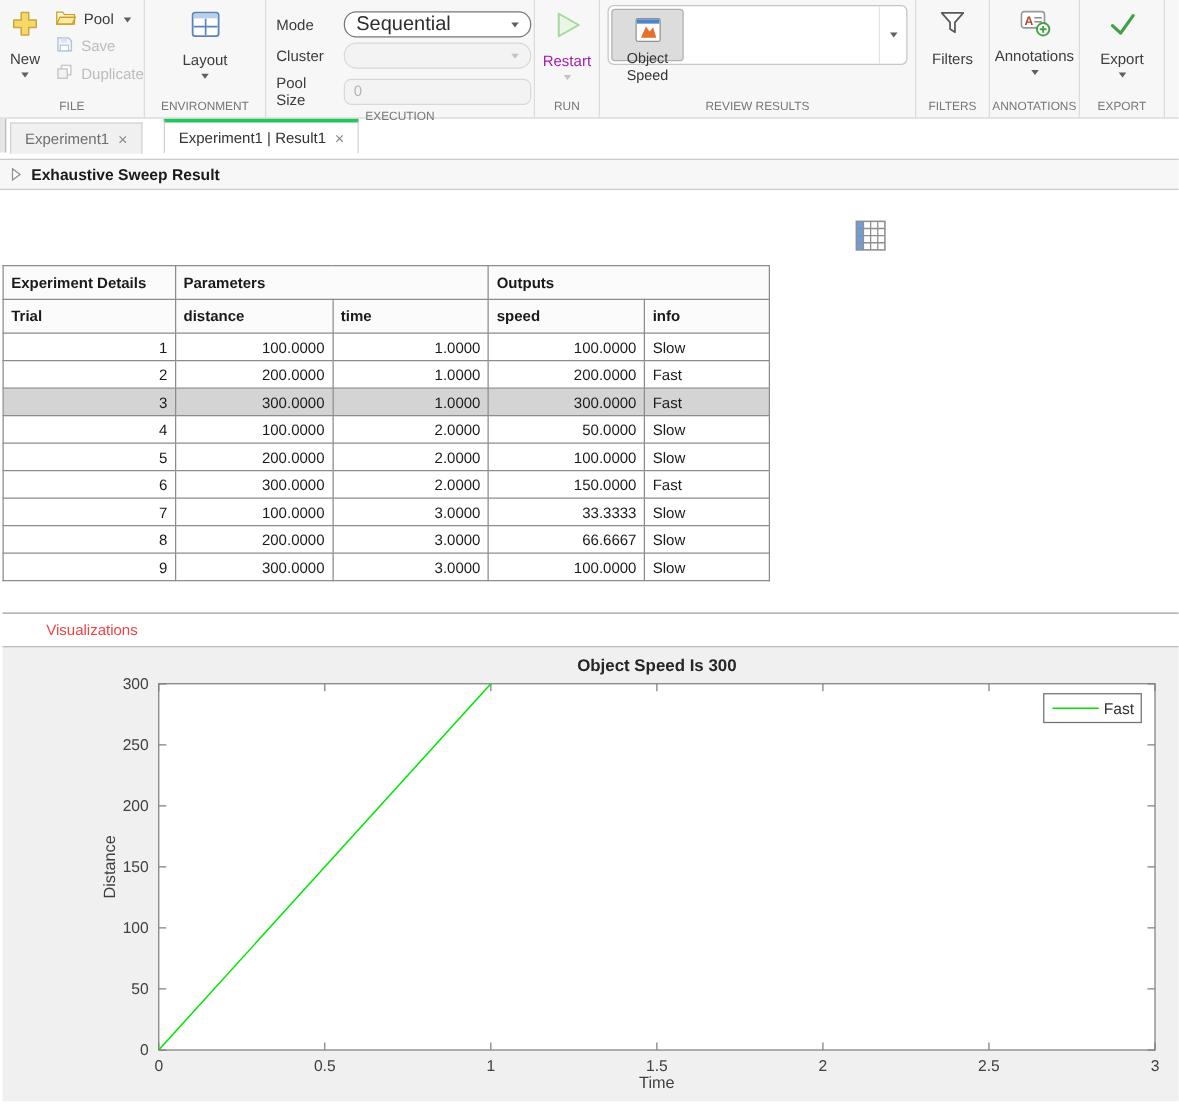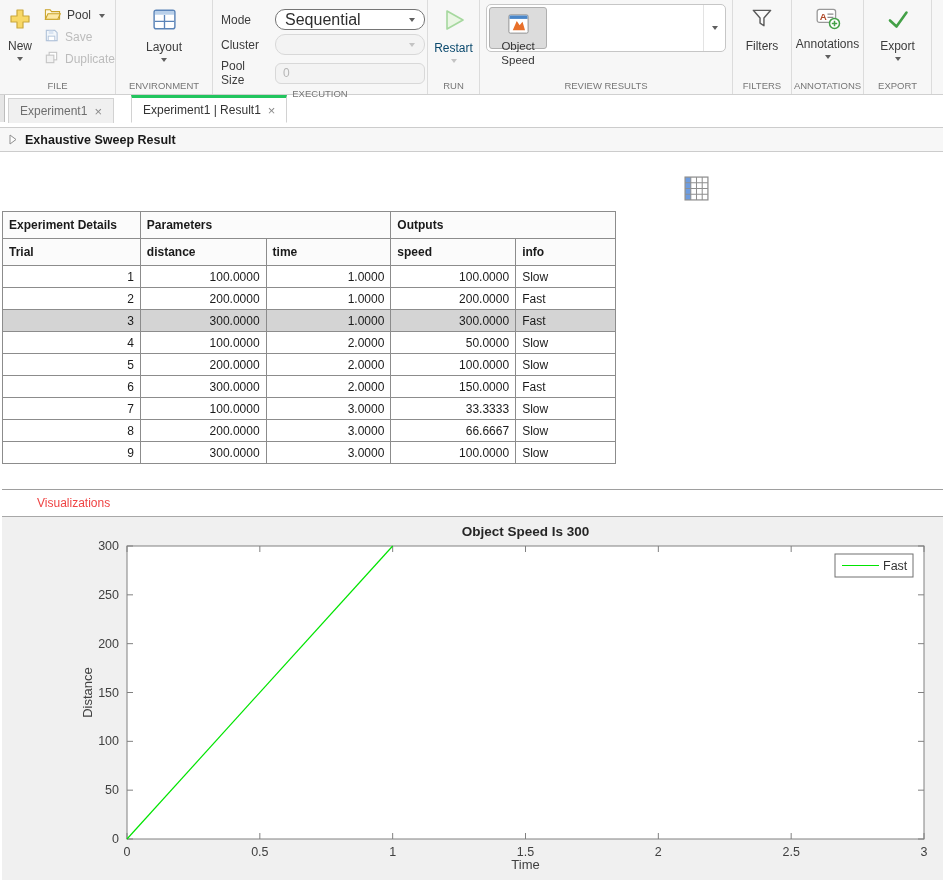--- a/index.html
+++ b/index.html
@@ -12,21 +12,21 @@
 
   
   .ribbon { display:flex; height:95px; background:#f7f7f7; border-bottom:1px solid #d0d0d0; }
   .rsec { display:flex; flex-direction:column; border-right:1px solid #dcdcdc; }
   .rsec-fill { flex:1; border-right:none; }
   .rsec-body { flex:1; display:flex; justify-content:center; padding-top:3px; }
   .rsec-label { height:15px; font-size:9.5px; color:#767676; text-align:center; line-height:13px; white-space:nowrap; }
 
   .big-btn { display:flex; flex-direction:column; align-items:center; width:46px; padding-top:3px; cursor:default; }
   .big-btn .blbl { font-size:12px; color:#3c3c3c; margin-top:3px; white-space:nowrap; }
-  .big-btn.disabled .blbl { color:#0c4a6e; }
+  .big-btn.disabled .blbl { color:#a21caf; }
   .caret { width:0; height:0; border-left:3.5px solid transparent; border-right:3.5px solid transparent; border-top:4px solid #5f5f5f; margin-top:4px; }
   .caret.dis { border-top-color:#c3c3c3; }
 
   .sm-col { display:flex; flex-direction:column; gap:4px; margin-left:2px; padding-top:3px; }
   .sm-btn { display:flex; align-items:center; gap:6px; font-size:12px; color:#3c3c3c; height:18px; white-space:nowrap; }
   .sm-btn.disabled { color:#bcbcbc; }
   .sm-btn .caret { margin-top:1px; margin-left:2px; }
 
   .exec-grid { display:grid; grid-template-columns:auto 150px; gap:4px 16px; padding:6px 6px 0 8px; align-items:center; font-size:12px; }
   .combo { height:21px; border:1px solid #757575; border-radius:10px; background:#fff; display:flex; align-items:center; justify-content:space-between; padding:0 9px; font-size:16px; color:#2e2e2e; }

